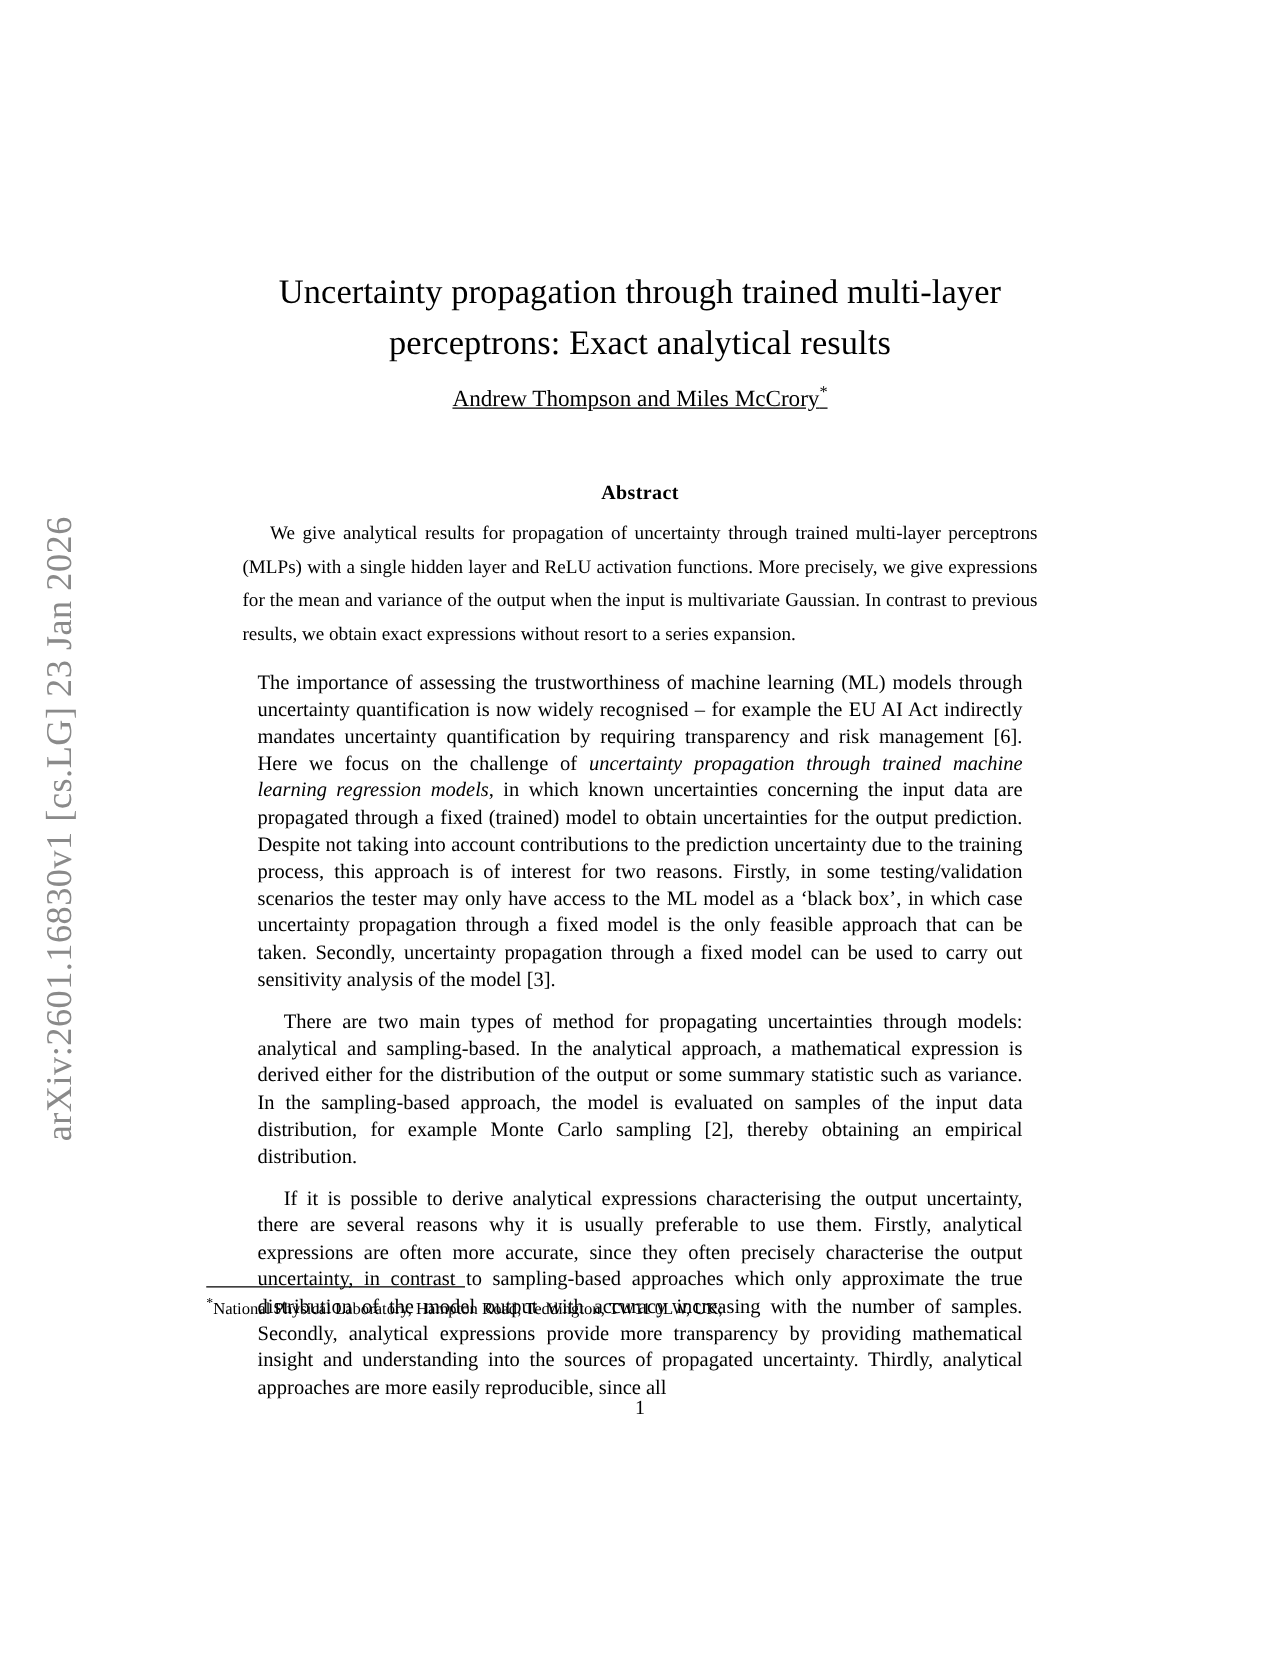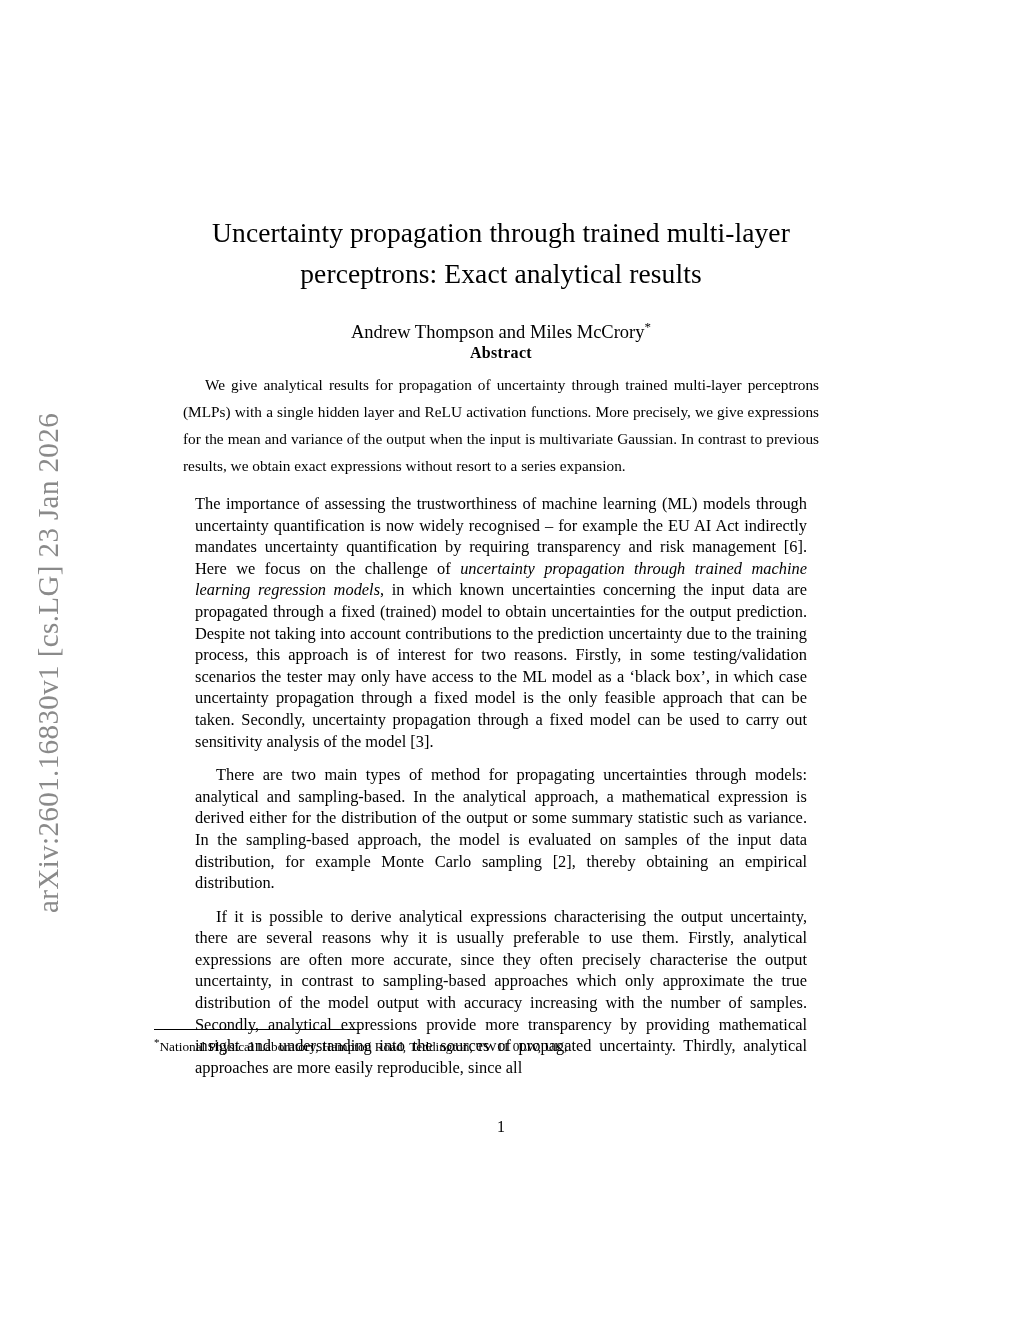--- a/index.html
+++ b/index.html
@@ -33,55 +33,57 @@
     white-space: nowrap;
     font-family: "Liberation Serif", "DejaVu Serif", serif;
     font-size: 29px;
     letter-spacing: 0.4px;
     color: #8a8a8a;
   }
 
   
   #page {
     position: absolute;
-    left: 183px;
+    left: 194px;
     top: 0;
     width: 636px;
     height: 1129px;
   }
 
   #title-block {
     padding-top: 212px;
     text-align: center;
   }
   #doc-title {
     font-size: 27.5px;
     line-height: 41px;
     font-weight: normal;
     margin: 0;
     letter-spacing: 0.1px;
   }
   #authors {
-    margin-top: 26px;
+    margin-top: 14px;
     font-size: 18.5px;
     line-height: 24px;
+    text-decoration: underline;
   }
   #authors .fn-mark {
     font-size: 13px;
     vertical-align: super;
     line-height: 0;
   }
   #pub-date {
     margin-top: 23px;
     font-size: 18.5px;
     line-height: 24px;
   }
 
   
   #abstract-section {
+    margin-top: 54px;
   }
   #abstract-heading {
     text-align: center;
     font-size: 16px;
     font-weight: bold;
     margin: 0 0 9px 0;
     letter-spacing: 0.3px;
   }
   #abstract-body {
     font-size: 15.3px;

